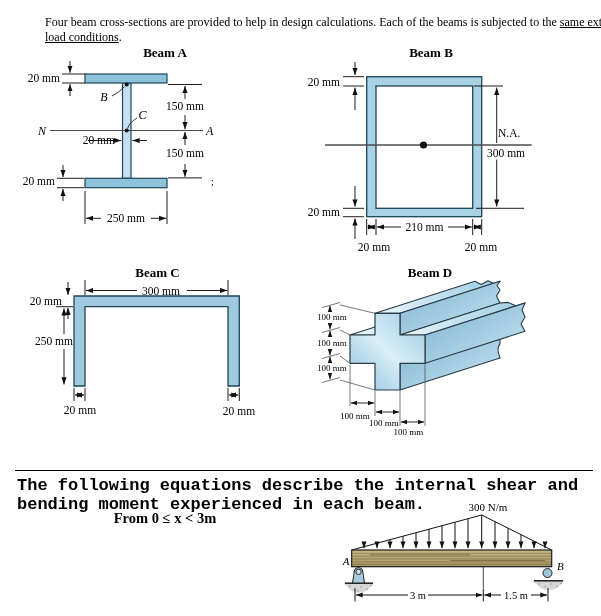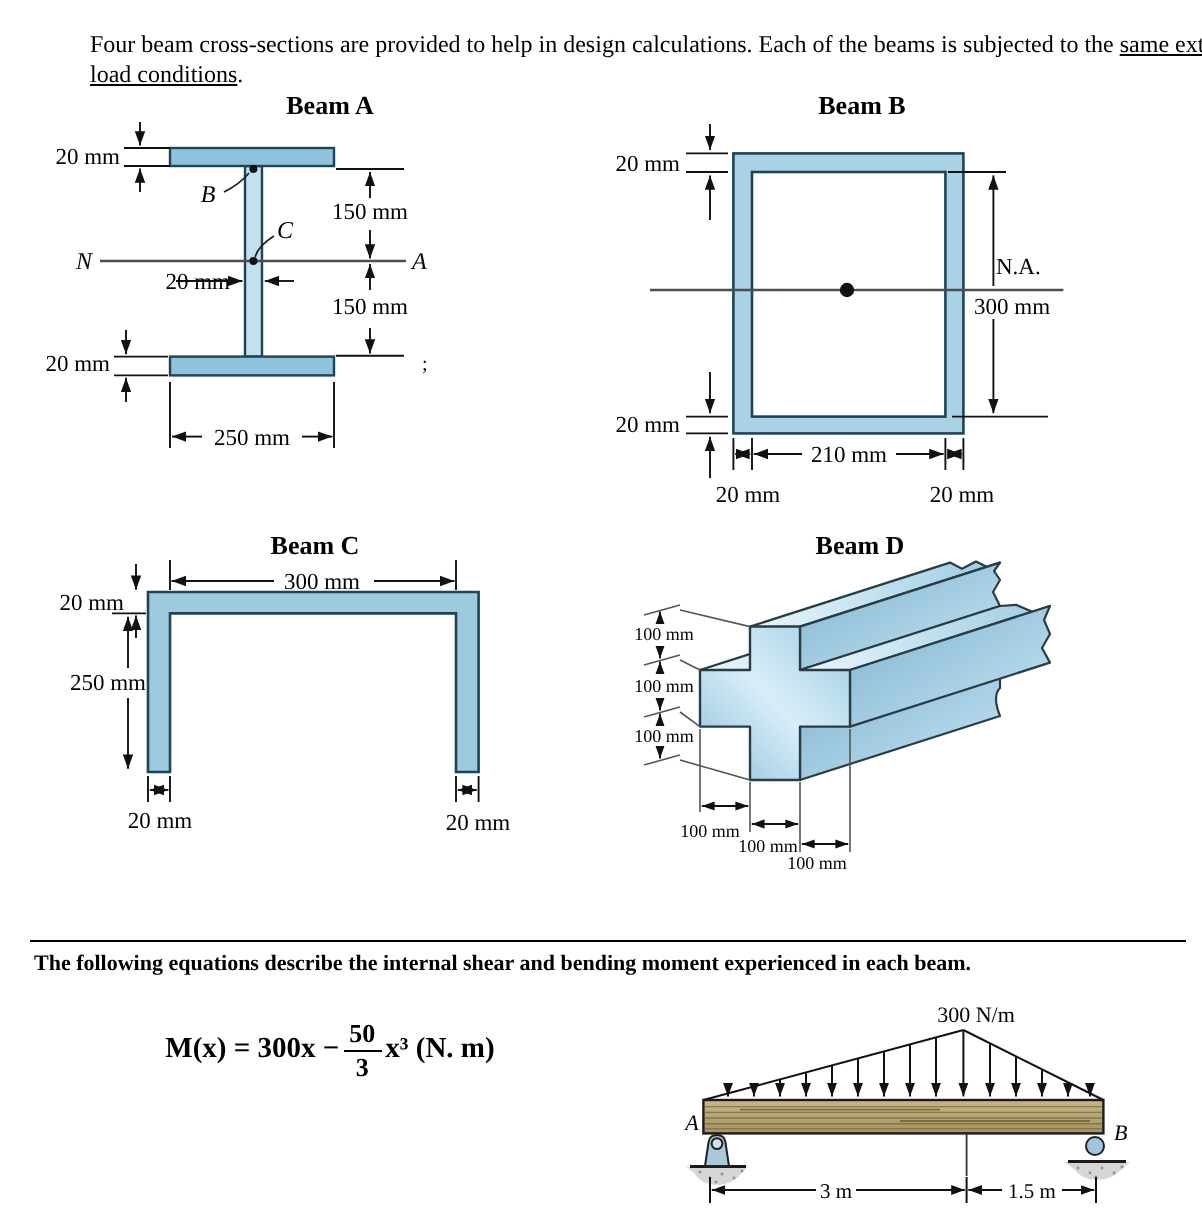--- a/index.html
+++ b/index.html
@@ -6,21 +6,21 @@
   body{width:601px;height:616px;position:relative;font-family:"Liberation Serif",serif;color:#000;overflow:hidden;}
   .abs{position:absolute;}
   #intro{left:5px;top:3px;width:586px;font-size:12px;line-height:1.24;margin-left:40px;}
   #intro .ul{text-decoration:underline;}
   svg text{font-family:"Liberation Serif",serif;fill:#000;}
   .ttl{font-weight:bold;font-size:13px;}
   .dim{font-size:11.5px;}
   .dimsm{font-size:9px;}
   .it{font-style:italic;font-size:12px;}
   #rule{left:15px;top:470px;width:578px;border-top:1.7px solid #000;height:0;}
-  #eqhead{left:17px;top:476px;width:578px;font-weight:bold;font-size:11px;}
+  #eqhead{left:17px;top:476px;width:578px;font-weight:bold;font-size:17px;font-family:Liberation Mono, monospace;}
   #eqs{left:60px;top:510px;width:210px;text-align:center;font-size:14.5px;font-weight:600;}
   #eq-domain{margin-bottom:17px;}
   #eq-shear{margin-bottom:2px;}
   .frac{display:inline-flex;flex-direction:column;vertical-align:middle;line-height:1.05;font-size:13px;margin:0 2px;text-align:center;}
   .frac .num{border-bottom:1.3px solid #000;padding:0 3px 1px;}
   .frac .den{padding-top:1px;}
 </style>
 </head>
 <body>
 
@@ -227,24 +227,21 @@
     <text class="dimsm" x="55" y="158.5" text-anchor="middle">100 mm</text>
     <text class="dimsm" x="84" y="166" text-anchor="middle">100 mm</text>
     <text class="dimsm" x="108.5" y="174.5" text-anchor="middle">100 mm</text>
   </g>
 </svg>
 
 <div id="rule" class="abs"></div>
 <div id="eqhead" class="abs">The following equations describe the internal shear and bending moment experienced in each beam.</div>
 
 <div id="eqs" class="abs">
-  <div id="eq-moment"><span>M(x) = 300x −</span><span class="frac">
-        <span class="num">50</span>
-        <span class="den">3</span>
-      </span><span>x³ (N. m)</span></div>
+  <div id="eq-domain">From 0 ≤ x &lt; 3m</div>
 </div>
 
 <svg class="abs" style="left:330px;top:495px" width="271" height="121" viewBox="0 0 271 121">
   <defs>
     <marker id="mE" orient="auto-start-reverse" markerUnits="userSpaceOnUse" markerWidth="8" markerHeight="6" refX="6.8" refY="2.8">
         <path d="M0,0.3 L6.8,2.8 L0,5.3 Z" fill="#111"></path>
       </marker>
     <linearGradient id="gWood" x1="0" y1="0" x2="0" y2="1">
       <stop offset="0" stop-color="#c8b886"></stop>
         <stop offset="1" stop-color="#a2925e"></stop>

